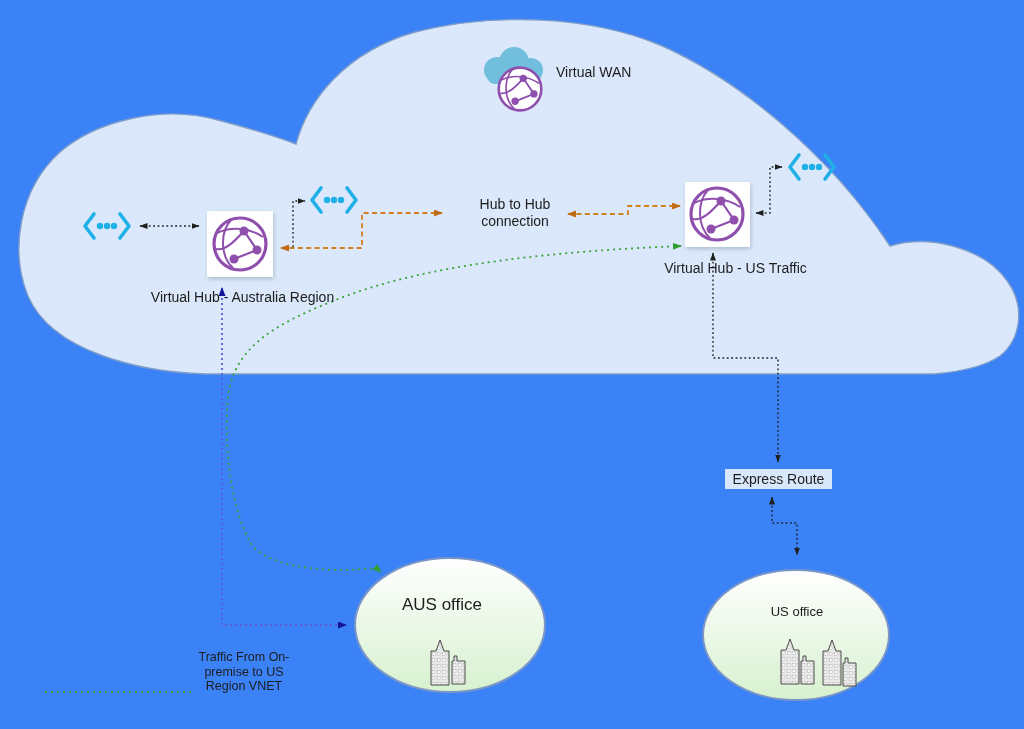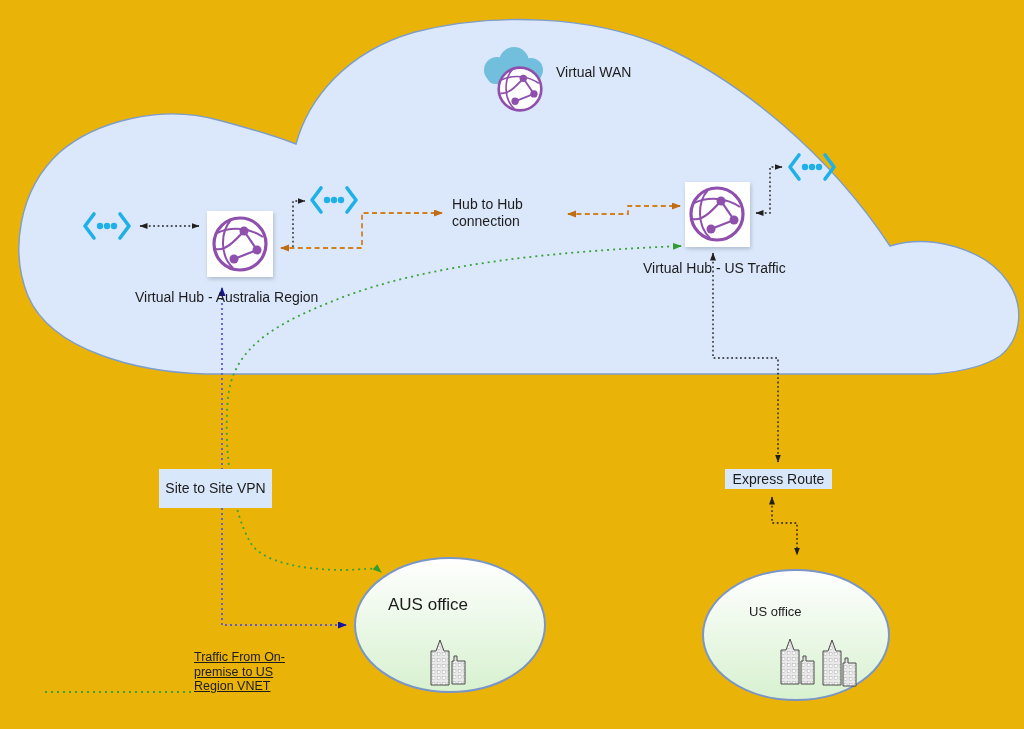--- a/index.html
+++ b/index.html
@@ -1,30 +1,30 @@
 <!DOCTYPE html>
 <html><head>
 <meta charset="utf-8">
 <style>
   html,body{margin:0;padding:0;background:#fff;}
-  #stage{position:relative;width:1024px;height:729px;background:#eab308;overflow:hidden;
+  #stage{position:relative;width:1024px;height:729px;background:#3b82f6;overflow:hidden;
          font-family:"Liberation Sans",sans-serif;color:#1c1c1c;}
   #diagram-svg{position:absolute;left:0;top:0;}
   .lbl{position:absolute;font-size:14px;line-height:17px;color:#1c1c1c;}
-  .center{text-align:left;}
+  .center{text-align:center;}
   .labelbox{background:#d9e7fb;display:flex;align-items:center;justify-content:center;}
   #wan-label{left:556px;top:64px;width:120px;}
   #hub2hub-label{left:452px;top:196px;width:126px;}
   #aus-hub-label{left:135px;top:289px;width:215px;}
   #us-hub-label{left:643px;top:260px;width:185px;}
   #s2s-box{left:159px;top:469px;width:113px;height:39px;}
   #er-box{left:725px;top:469px;width:107px;height:20px;}
   #aus-office-label{left:388px;top:596px;width:108px;font-size:17px;}
   #us-office-label{left:749px;top:603px;width:96px;font-size:13px;}
-  #legend-label{left:194px;top:650px;width:100px;font-size:12.5px;line-height:14.5px;text-decoration:underline;}
+  #legend-label{left:194px;top:650px;width:100px;font-size:12.5px;line-height:14.5px;}
 </style>
 </head>
 <body>
 
 <div id="stage">
 
 <svg id="diagram-svg" width="1024" height="729" viewBox="0 0 1024 729">
   <defs>
     <linearGradient id="officeGrad" x1="0" y1="0" x2="0" y2="1">
       <stop offset="0" stop-color="#ffffff"></stop>
@@ -138,19 +138,18 @@
     <use href="#bldg-short" transform="translate(801,656)"></use>
     <use href="#bldg-tall" transform="translate(823,639)"></use>
     <use href="#bldg-short" transform="translate(843,658)"></use>
   </g>
 </svg>
 
 <div class="lbl" id="wan-label">Virtual WAN</div>
 <div class="lbl center" id="hub2hub-label">Hub to Hub connection</div>
 <div class="lbl center" id="aus-hub-label">Virtual Hub - Australia Region</div>
 <div class="lbl center" id="us-hub-label">Virtual Hub - US Traffic</div>
-<div class="lbl center labelbox" id="s2s-box">Site to Site VPN</div>
 <div class="lbl center labelbox" id="er-box">Express Route</div>
 <div class="lbl center" id="aus-office-label">AUS office</div>
 <div class="lbl center" id="us-office-label">US office</div>
 <div class="lbl center" id="legend-label">Traffic From On-premise to US Region VNET</div>
 
 </div>
 
 </body></html>

